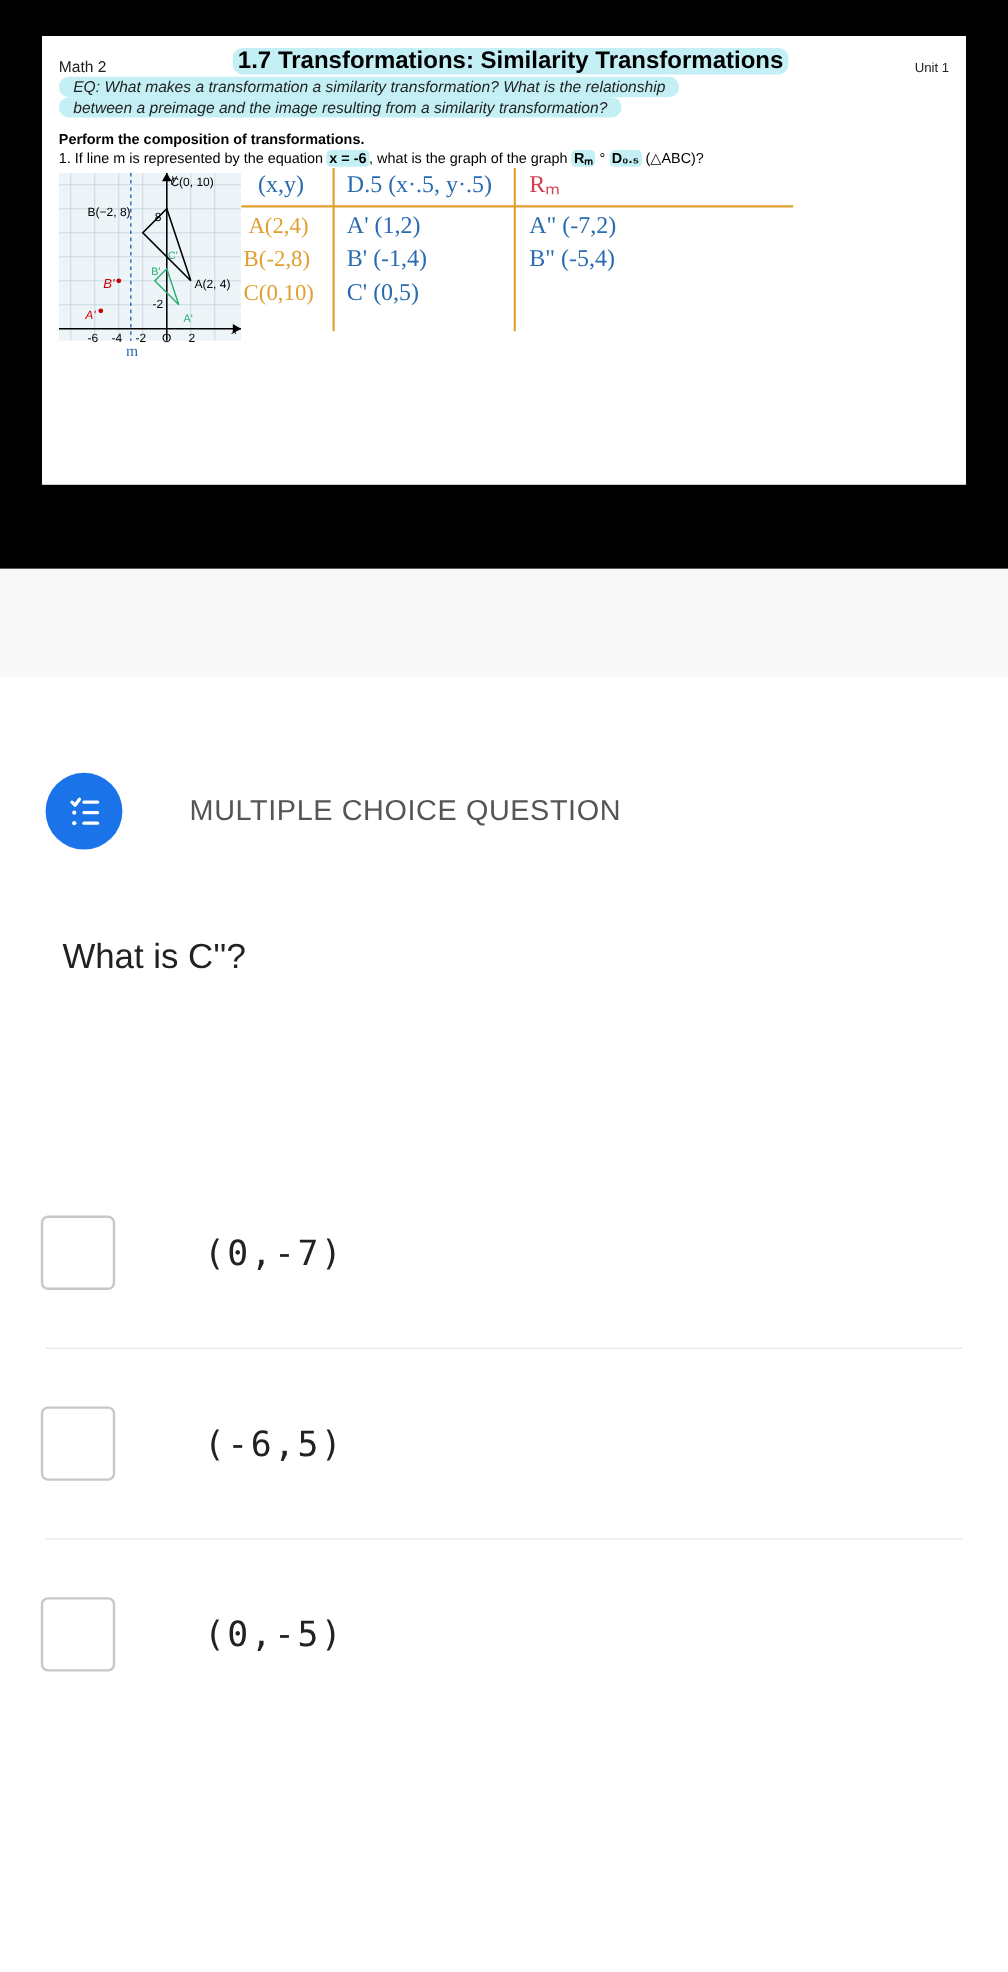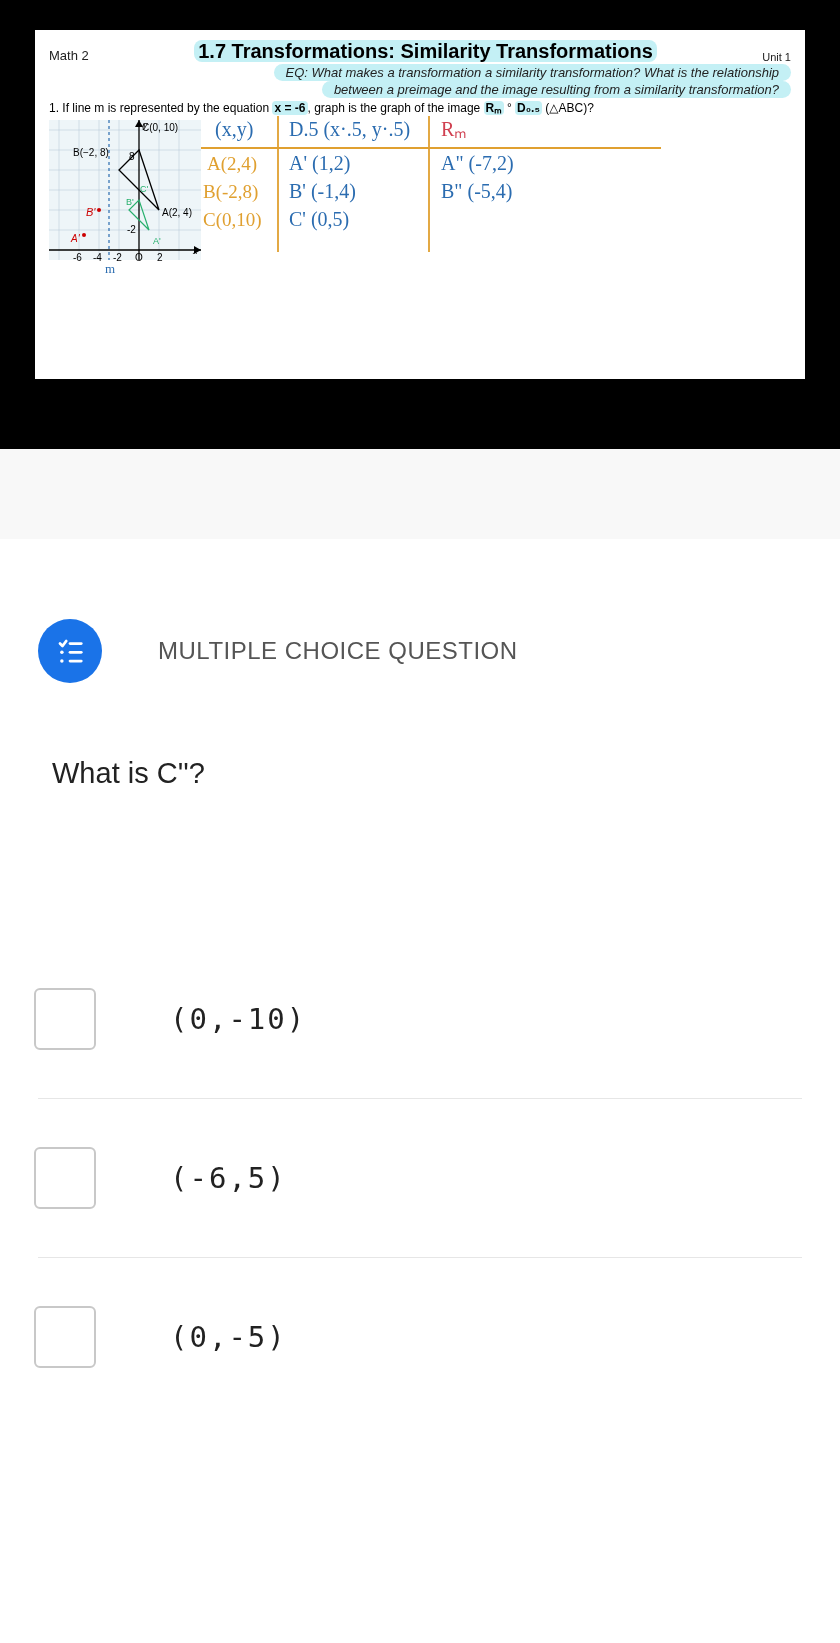--- a/index.html
+++ b/index.html
@@ -7,21 +7,21 @@
     
     .video-frame { background: #000; padding: 30px 35px 70px 35px; }
     .worksheet { background: #fff; padding: 10px 14px 100px 14px; position: relative; }
     
     .ws-header { display: flex; justify-content: space-between; align-items: flex-end; margin-bottom: 2px; }
     .ws-left { font-size: 13px; font-family: Arial, sans-serif; color: #222; }
     .ws-title { font-weight: bold; font-size: 20px; color: #000; font-family: Arial, sans-serif; }
     .ws-title .hl { background: #c4f0f5; padding: 0 4px; border-radius: 8px; }
     .ws-right { font-size: 11px; color: #222; font-family: Arial, sans-serif; }
     
-    .eq { text-align: right; font-style: italic; font-size: 13px; color: #222; font-family: Arial, sans-serif; line-height: 1.3; }
+    .eq { text-align: left; font-style: italic; font-size: 13px; color: #222; font-family: Arial, sans-serif; line-height: 1.3; }
     .eq .hl { background: #c4f0f5; padding: 1px 12px; border-radius: 10px; }
     
     .instr { font-size: 12px; font-weight: bold; color: #000; margin-top: 10px; font-family: Arial, sans-serif; }
     .q1 { font-size: 12px; color: #000; font-family: Arial, sans-serif; }
     .q1 .hl1 { background: #c4f0f5; padding: 0 2px; border-radius: 4px; }
     .q1 .hl2 { background: #c4f0f5; padding: 0 2px; border-radius: 4px; }
     
     .problem-area { display: flex; margin-top: 4px; }
     .graph-box { flex-shrink: 0; }
     .work-area { position: relative; flex: 1; }
@@ -52,22 +52,23 @@
   <div class="worksheet">
     <div class="ws-header">
       <span class="ws-left">Math 2</span>
       <span class="ws-title"><span class="hl">1.7 Transformations: Similarity Transformations</span></span>
       <span class="ws-right">Unit 1</span>
     </div>
     <div class="eq">
       <span class="hl">EQ:  What makes a transformation a similarity transformation? What is the relationship</span><br>
       <span class="hl">between a preimage and the image resulting from a similarity transformation?</span>
     </div>
+    <div class="instr">Perform the composition of transformations.</div>
     <div class="q1">
-      <span>1. If line m is represented by the equation </span><b><span class="hl1">x = -6</span></b><span>, graph is the graph of the image </span><b><span class="hl2">Rₘ</span></b><span> ° </span><b><span class="hl2">D₀.₅</span></b><span> (△ABC)?</span>
+      <span>1. If line m is represented by the equation </span><b><span class="hl1">x = -6</span></b><span>, what is the graph of the graph </span><b><span class="hl2">Rₘ</span></b><span> ° </span><b><span class="hl2">D₀.₅</span></b><span> (△ABC)?</span>
     </div>
 
     <div class="problem-area">
       <div class="graph-box">
         <svg width="152" height="155" viewBox="0 0 152 155">
           <rect x="0" y="0" width="152" height="140" fill="#eef5f8"></rect>
 
           <g stroke="#b0c4d4" stroke-width="0.5">
             <line x1="10" y1="0" x2="10" y2="140"></line>
             <line x1="30" y1="0" x2="30" y2="140"></line>
@@ -162,21 +163,21 @@
       </svg>
     </div>
     <div class="q-label">MULTIPLE CHOICE QUESTION</div>
   </div>
 
   <div class="q-text">What is C''?</div>
 
   <div class="choices">
     <div class="choice">
       <div class="checkbox"></div>
-      <div class="choice-text">(0,-10)</div>
+      <div class="choice-text">(0,-7)</div>
     </div>
     <div class="choice">
       <div class="checkbox"></div>
       <div class="choice-text">(-6,5)</div>
     </div>
     <div class="choice">
       <div class="checkbox"></div>
       <div class="choice-text">(0,-5)</div>
     </div>
   </div>

